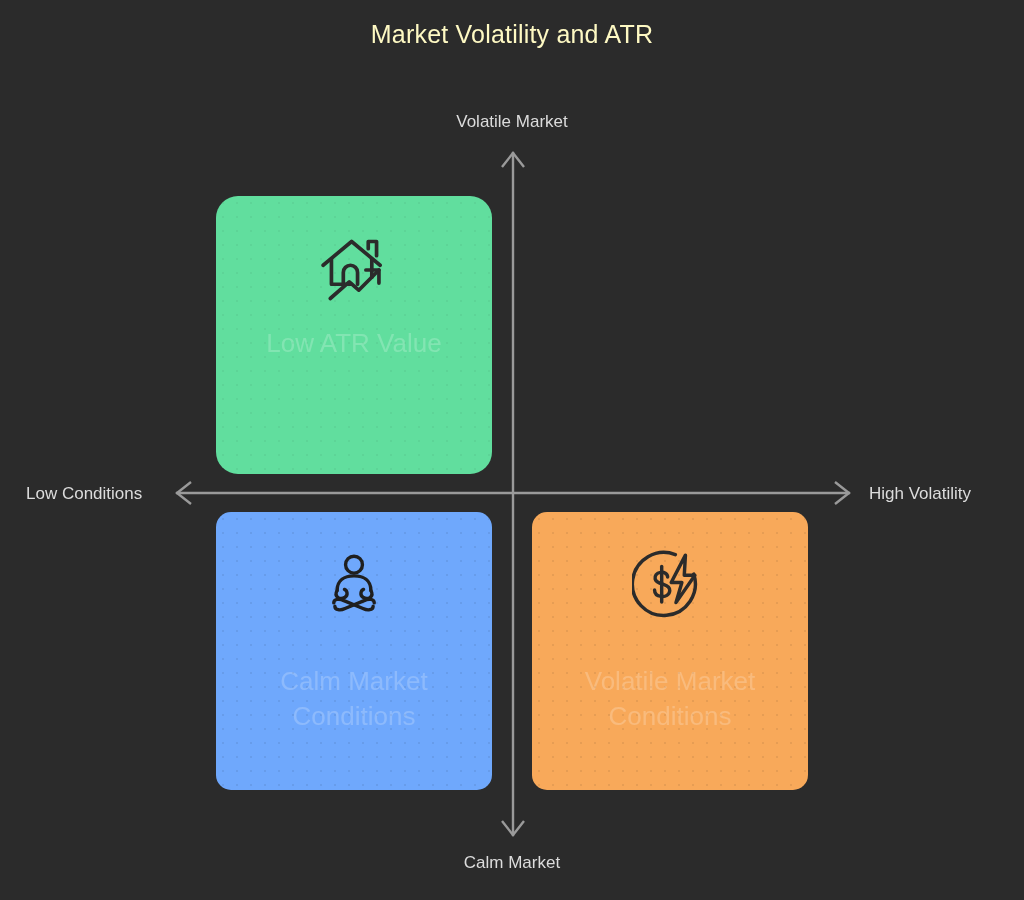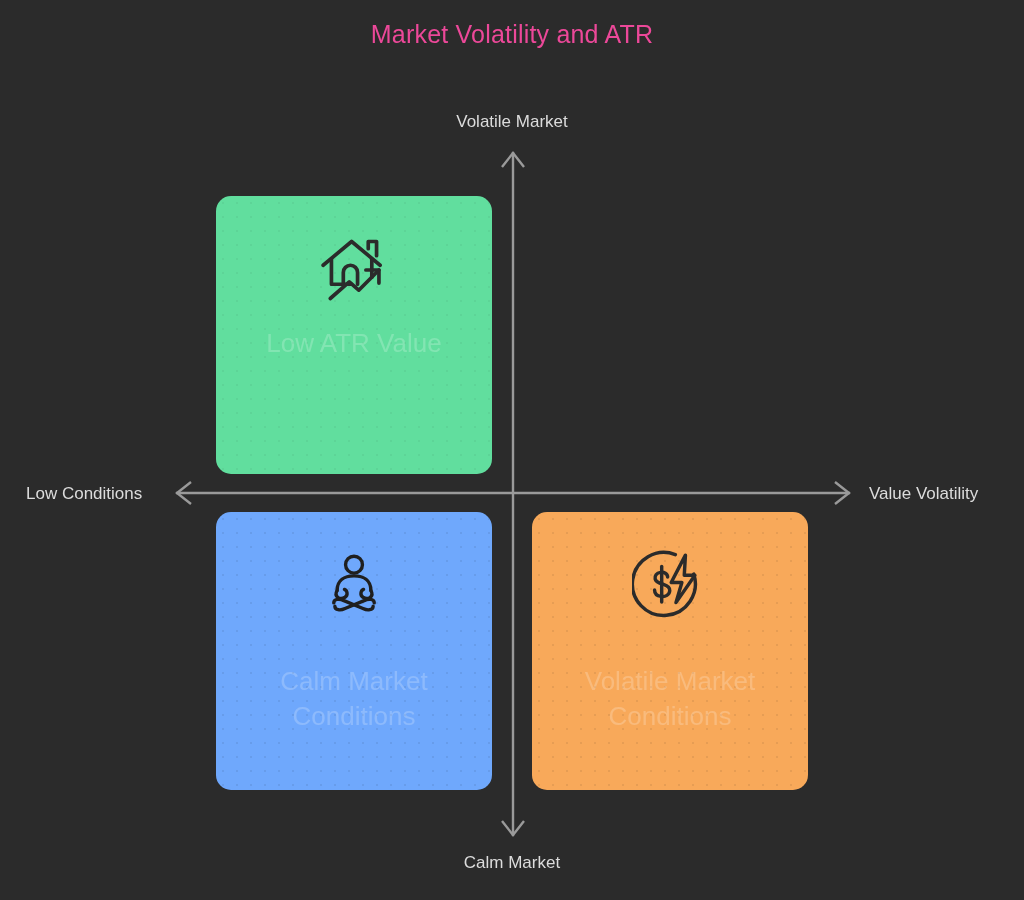--- a/index.html
+++ b/index.html
@@ -25,21 +25,21 @@
 
   
   .title {
     position: absolute;
     left: 0;
     top: 20px;
     width: 1024px;
     text-align: center;
     font-size: 25px;
     font-weight: 400;
-    color: #ec4899;
+    color: #fef9c3;
     letter-spacing: 0.2px;
   }
 
   
   .axis-label {
     position: absolute;
     color: #dcdcdc;
     font-size: 17px;
     font-weight: 400;
     white-space: nowrap;
@@ -89,21 +89,21 @@
   .card::after {
     content: "";
     position: absolute;
     inset: 0;
     border-radius: 15px;
     background-image: radial-gradient(rgba(0,0,0,0.07) 1px, transparent 1.2px);
     background-size: 14px 14px;
     pointer-events: none;
   }
 
-  .card-tl { left: 216px; top: 196px; background: #61de9e; }
+  .card-tl { left: 216px; top: 196px; background: #61de9e; border-radius: 22px; }
   .card-tr { left: 532px; top: 196px; background: #fa8282; }
   .card-bl { left: 216px; top: 512px; background: #6fa8fc; }
   .card-br { left: 532px; top: 512px; background: #f8a95a; }
 
   .card-tl::after { background-image: radial-gradient(rgba(0,0,0,0.045) 1px, transparent 1.2px); }
 
   .card-icon {
     position: relative;
     z-index: 2;
     margin-top: 32px;
@@ -155,21 +155,21 @@
       <polyline points="835,482 849,493 835,504"></polyline>
     </g>
   </svg>
 
   <div class="axis-label axis-label-top">Volatile Market</div>
 
   <div class="axis-label axis-label-bottom">Calm Market</div>
 
   <div class="axis-label axis-label-left">Low Conditions</div>
 
-  <div class="axis-label axis-label-right">Value Volatility</div>
+  <div class="axis-label axis-label-right">High Volatility</div>
 
   <div class="card card-tl">
     <div class="card-icon">
       <svg width="76" height="76" viewBox="0 0 64 64" fill="none" stroke="#2b2b2b" stroke-width="3.1" stroke-linecap="round" stroke-linejoin="round">
 
         <polyline points="6,28 30,8 54,28"></polyline>
 
         <polyline points="44,14 44,8 51,8 51,20"></polyline>
 
         <polyline points="13,23 13,44 30,44"></polyline>

